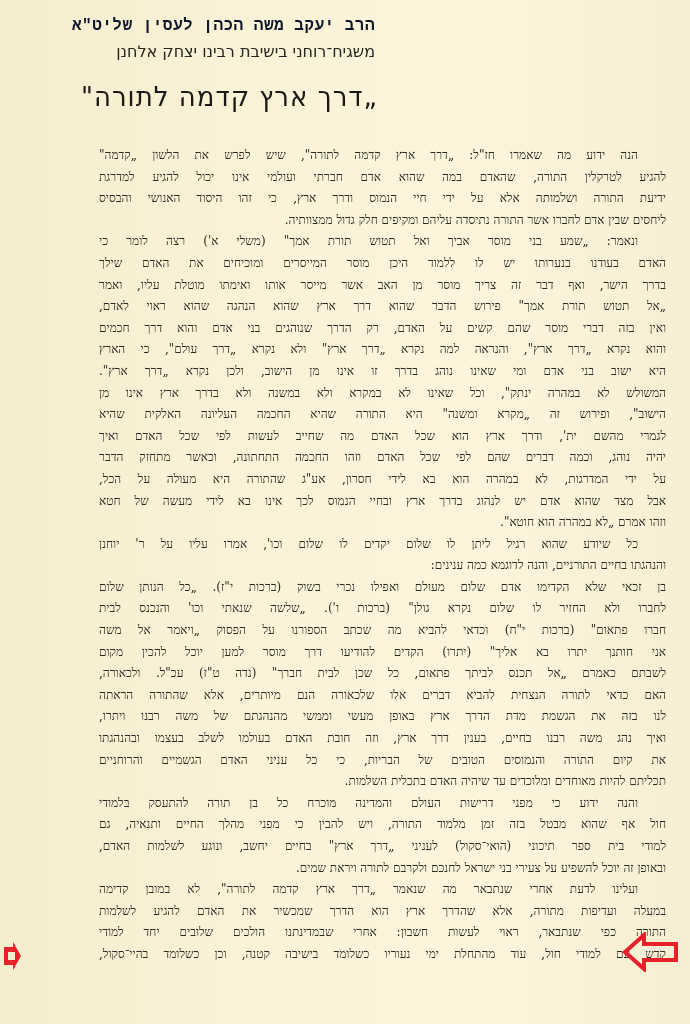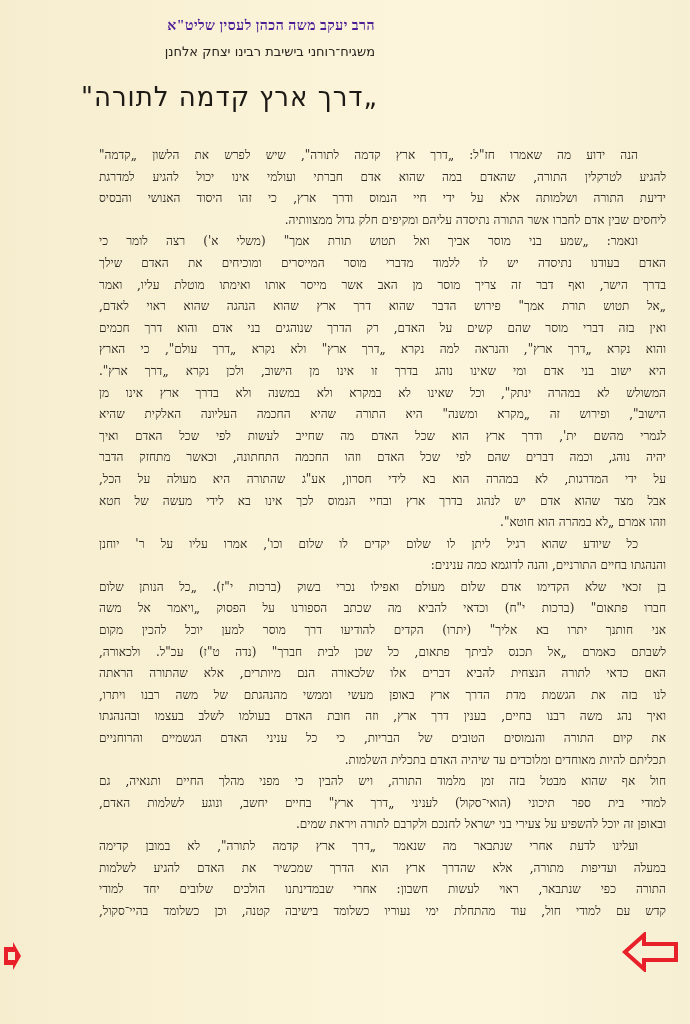--- a/index.html
+++ b/index.html
@@ -24,32 +24,32 @@
     }
     .header {
       position: absolute;
       direction: rtl;
       top: 14px;
       left: 120px;
       width: 255px;
       text-align: right;
     }
     .author {
-      font-family: Liberation Serif, serif;
+      font-family: Liberation Mono, monospace;
       font-weight: bold;
-      font-size: 14px;
+      font-size: 16px;
       letter-spacing: 0.5px;
-      color: #4c1d95;
+      color: #0f172a;
       height: 24px;
       line-height: 24px;
       white-space: nowrap;
     }
     .affil {
       font-family: "DejaVu Sans", "Liberation Sans", sans-serif;
-      font-size: 13px;
+      font-size: 16px;
       color: #2a2520;
       height: 24px;
       line-height: 24px;
       margin-top: 2px;
       white-space: nowrap;
     }
     .title {
       position: absolute;
       direction: rtl;
       top: 82px;
@@ -113,44 +113,46 @@
   </div>
 
   <div class="title">„דרך ארץ קדמה לתורה"</div>
 
   <div class="body-text" id="body-text">
       <div class="line indent">הנה ידוע מה שאמרו חז"ל: „דרך ארץ קדמה לתורה", שיש לפרש את הלשון „קדמה"</div>
       <div class="line">להגיע לטרקלין התורה, שהאדם במה שהוא אדם חברתי ועולמי אינו יכול להגיע למדרגת</div>
       <div class="line">ידיעת התורה ושלמותה אלא על ידי חיי הנמוס ודרך ארץ, כי זהו היסוד האנושי והבסיס</div>
       <div class="line last">ליחסים שבין אדם לחברו אשר התורה נתיסדה עליהם ומקיפים חלק גדול ממצוותיה.</div>
       <div class="line indent">ונאמר: „שמע בני מוסר אביך ואל תטוש תורת אמך" (משלי א') רצה לומר כי</div>
-      <div class="line">האדם בעודנו נתיסדה יש לו ללמוד מדברי מוסר המייסרים ומוכיחים את האדם שילך</div>
+      <div class="line">האדם בעודנו בנערותו יש לו ללמוד היכן מוסר המייסרים ומוכיחים את האדם שילך</div>
       <div class="line">בדרך הישר, ואף דבר זה צריך מוסר מן האב אשר מייסר אותו ואימתו מוטלת עליו, ואמר</div>
       <div class="line">„אל תטוש תורת אמך" פירוש הדבר שהוא דרך ארץ שהוא הנהגה שהוא ראוי לאדם,</div>
       <div class="line">ואין בזה דברי מוסר שהם קשים על האדם, רק הדרך שנוהגים בני אדם והוא דרך חכמים</div>
       <div class="line">והוא נקרא „דרך ארץ", והנראה למה נקרא „דרך ארץ" ולא נקרא „דרך עולם", כי הארץ</div>
       <div class="line">היא ישוב בני אדם ומי שאינו נוהג בדרך זו אינו מן הישוב, ולכן נקרא „דרך ארץ".</div>
       <div class="line">המשולש לא במהרה ינתק", וכל שאינו לא במקרא ולא במשנה ולא בדרך ארץ אינו מן</div>
       <div class="line">הישוב", ופירוש זה „מקרא ומשנה" היא התורה שהיא החכמה העליונה האלקית שהיא</div>
       <div class="line">לגמרי מהשם ית', ודרך ארץ הוא שכל האדם מה שחייב לעשות לפי שכל האדם ואיך</div>
       <div class="line">יהיה נוהג, וכמה דברים שהם לפי שכל האדם וזהו החכמה התחתונה, וכאשר מתחזק הדבר</div>
       <div class="line">על ידי המדרגות, לא במהרה הוא בא לידי חסרון, אע"ג שהתורה היא מעולה על הכל,</div>
       <div class="line">אבל מצד שהוא אדם יש לנהוג בדרך ארץ ובחיי הנמוס לכך אינו בא לידי מעשה של חטא</div>
       <div class="line last">וזהו אמרם „לא במהרה הוא חוטא".</div>
       <div class="line indent">כל שיודע שהוא רגיל ליתן לו שלום יקדים לו שלום וכו', אמרו עליו על ר' יוחנן</div>
       <div class="line last">והנהגתו בחיים התורניים, והנה לדוגמא כמה ענינים:</div>
       <div class="line">בן זכאי שלא הקדימו אדם שלום מעולם ואפילו נכרי בשוק (ברכות י"ז). „כל הנותן שלום</div>
+      <div class="line">לחברו ולא החזיר לו שלום נקרא גולן" (ברכות ו'). „שלשה שנאתי וכו' והנכנס לבית</div>
       <div class="line">חברו פתאום" (ברכות י"ח) וכדאי להביא מה שכתב הספורנו על הפסוק „ויאמר אל משה</div>
       <div class="line">אני חותנך יתרו בא אליך" (יתרו) הקדים להודיעו דרך מוסר למען יוכל להכין מקום</div>
       <div class="line">לשבתם כאמרם „אל תכנס לביתך פתאום, כל שכן לבית חברך" (נדה ט"ז) עכ"ל. ולכאורה,</div>
       <div class="line">האם כדאי לתורה הנצחית להביא דברים אלו שלכאורה הנם מיותרים, אלא שהתורה הראתה</div>
       <div class="line">לנו בזה את הגשמת מדת הדרך ארץ באופן מעשי וממשי מהנהגתם של משה רבנו ויתרו,</div>
       <div class="line">ואיך נהג משה רבנו בחיים, בענין דרך ארץ, וזה חובת האדם בעולמו לשלב בעצמו ובהנהגתו</div>
       <div class="line">את קיום התורה והנמוסים הטובים של הבריות, כי כל עניני האדם הגשמיים והרוחניים</div>
       <div class="line last">תכליתם להיות מאוחדים ומלוכדים עד שיהיה האדם בתכלית השלמות.</div>
+      <div class="line indent">והנה ידוע כי מפני דרישות העולם והמדינה מוכרח כל בן תורה להתעסק בלמודי</div>
       <div class="line">חול אף שהוא מבטל בזה זמן מלמוד התורה, ויש להבין כי מפני מהלך החיים ותנאיה, גם</div>
       <div class="line">למודי בית ספר תיכוני (הואי־סקול) לעניני „דרך ארץ" בחיים יחשב, ונוגע לשלמות האדם,</div>
       <div class="line last">ובאופן זה יוכל להשפיע על צעירי בני ישראל לחנכם ולקרבם לתורה ויראת שמים.</div>
       <div class="line indent">ועלינו לדעת אחרי שנתבאר מה שנאמר „דרך ארץ קדמה לתורה", לא במובן קדימה</div>
       <div class="line">במעלה ועדיפות מתורה, אלא שהדרך ארץ הוא הדרך שמכשיר את האדם להגיע לשלמות</div>
       <div class="line">התורה כפי שנתבאר, ראוי לעשות חשבון: אחרי שבמדינתנו הולכים שלובים יחד למודי</div>
       <div class="line">קדש עם למודי חול, עוד מהתחלת ימי נעוריו כשלומד בישיבה קטנה, וכן כשלומד בהיי־סקול,</div>
     </div>
 
   <svg class="arrow arrow-right-side" viewBox="0 0 58 40" xmlns="http://www.w3.org/2000/svg">

